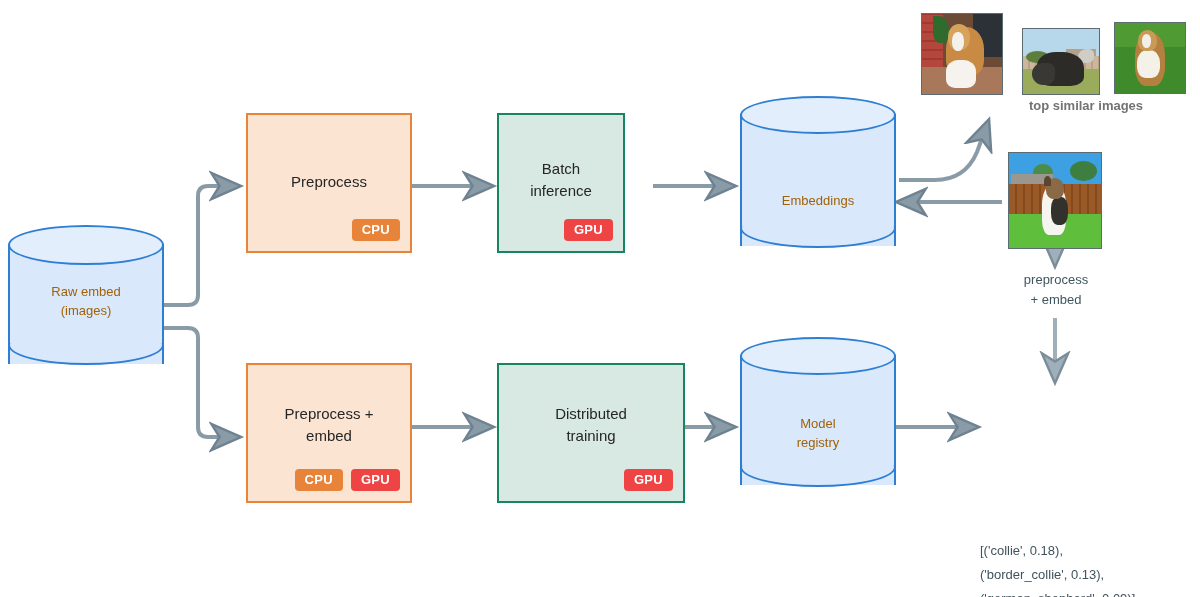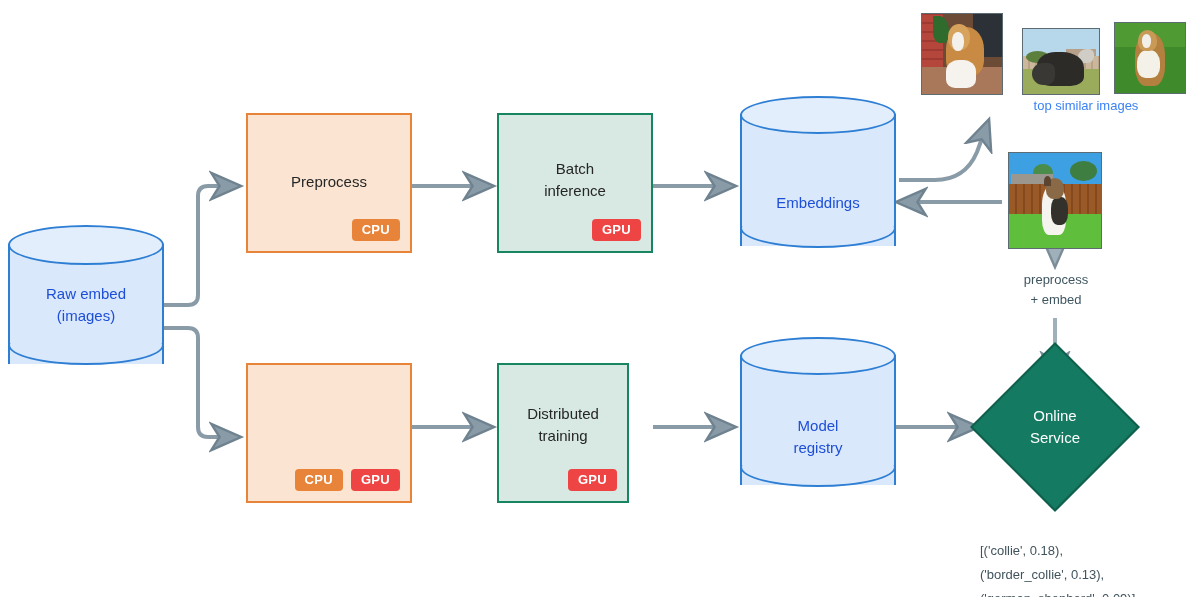--- a/index.html
+++ b/index.html
@@ -44,22 +44,22 @@
     background: #d9e8fb;
     border: 2px solid #2e7fd4;
     border-radius: 50%;
     box-sizing: border-box;
     clip-path: inset(45% 0 0 0);
   }
   .cyl .cyl-text {
     position: absolute;
     left: 0; right: 0;
     text-align: center;
-    color: #1d4ed8;
-    font-size: 15px;
+    color: #a16207;
+    font-size: 13px;
     line-height: 1.45;
     white-space: pre-line;
   }
 
   
   .pbox {
     position: absolute;
     box-sizing: border-box;
     border-width: 2px;
     border-style: solid;
@@ -212,23 +212,24 @@
     position: absolute;
     font-size: 13px;
     color: #40535c;
     line-height: 1.85;
     white-space: pre-line;
     text-align: left;
   }
   .caption {
     position: absolute;
     font-size: 13px;
-    color: #3b82f6;
+    color: #737373;
     text-align: center;
     white-space: nowrap;
+    font-weight: bold;
   }
 </style>
 </head>
 <body>
 
 <div id="canvas">
 
   <svg id="edges" viewBox="0 0 1200 597" xmlns="http://www.w3.org/2000/svg">
     <defs>
       <marker id="ah" markerWidth="9" markerHeight="9" refX="7.2" refY="4.5" orient="auto" markerUnits="strokeWidth">
@@ -274,63 +275,60 @@
 (images)</div>
   </div>
 
   <div class="pbox orange" style="left:246px; top:113px; width:166px; height:140px;">
     <div class="pbox-title" style="top:56px;">Preprocess</div>
     <div class="badges">
       <span class="badge cpu">CPU</span>
     </div>
   </div>
 
-  <div class="pbox teal" style="left:497px; top:113px; width:156px; height:140px;">
+  <div class="pbox teal" style="left:497px; top:113px; width:128px; height:140px;">
     <div class="pbox-title" style="top:43px;">Batch
 inference</div>
     <div class="badges">
       <span class="badge gpu">GPU</span>
     </div>
   </div>
 
   <div class="cyl" style="left:740px; top:96px; width:156px; height:172px;">
     <div class="body" style="top:18px; height:132px;"></div>
     <div class="bottom" style="top:112px; height:40px;"></div>
     <div class="top" style="top:0px; height:38px;"></div>
     <div class="cyl-text" style="top:96px;">Embeddings</div>
   </div>
 
   <div class="pbox orange" style="left:246px; top:363px; width:166px; height:140px;">
+    <div class="pbox-title" style="top:38px;">Preprocess +
+embed</div>
     <div class="badges">
       <span class="badge cpu">CPU</span>
       <span class="badge gpu">GPU</span>
     </div>
   </div>
 
-  <div class="pbox teal" style="left:497px; top:363px; width:132px; height:140px;">
+  <div class="pbox teal" style="left:497px; top:363px; width:188px; height:140px;">
     <div class="pbox-title" style="top:38px;">Distributed
 training</div>
     <div class="badges">
       <span class="badge gpu">GPU</span>
     </div>
   </div>
 
   <div class="cyl" style="left:740px; top:337px; width:156px; height:170px;">
     <div class="body" style="top:18px; height:130px;"></div>
     <div class="bottom" style="top:110px; height:40px;"></div>
     <div class="top" style="top:0px; height:38px;"></div>
     <div class="cyl-text" style="top:78px;">Model
 registry</div>
   </div>
 
-  <div class="diamond-wrap" style="left:995px; top:367px; width:120px; height:120px;">
-    <div class="diamond-shape"></div>
-    <div class="diamond-text">Online
-Service</div>
-  </div>
 
   <div class="thumb" style="left:921px; top:13px; width:82px; height:82px;">
 
     <div class="scene">
       <div class="s1-bg"></div>
         <div class="s1-dark"></div>
         <div class="s1-wall"></div>
       <div class="s1-plant"></div>
         <div class="s1-floor"></div>
       <div class="s1-dog"></div>

